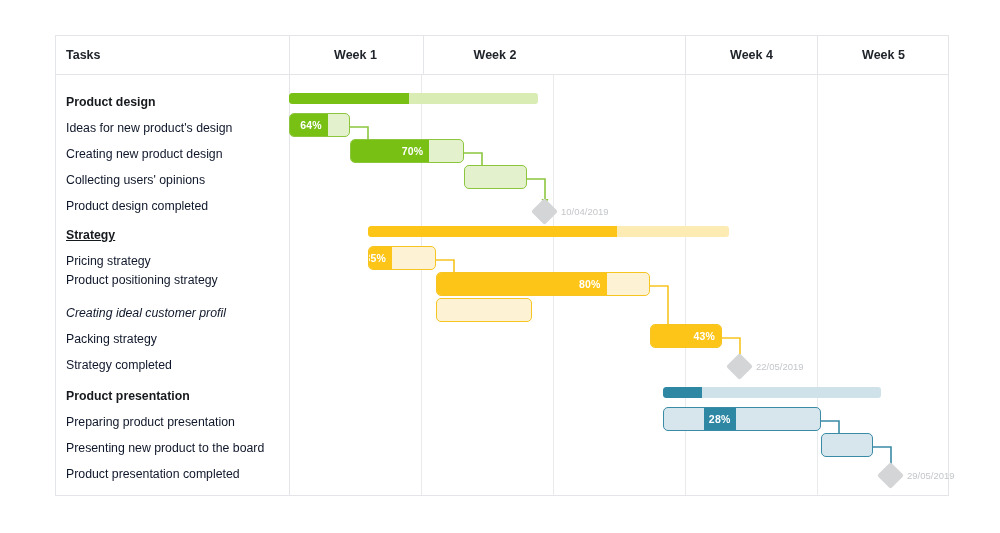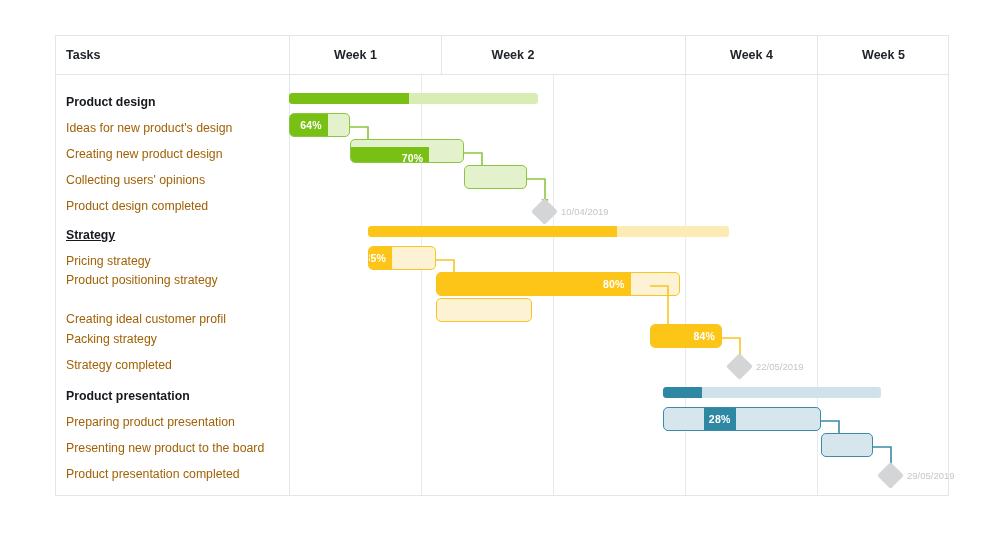--- a/index.html
+++ b/index.html
@@ -71,21 +71,21 @@
     left: 0;
     top: 39px;
     right: 0;
     bottom: 0;
   }
   .task-label {
     position: absolute;
     left: 10px;
     width: 268px;
     font-size: 12.3px;
-    color: #a16207;
+    color: #0f172a;
     white-space: nowrap;
   }
   .task-label.group {
     font-weight: bold;
     color: #16191d;
   }
 
   
   .bar {
     position: absolute;
@@ -160,21 +160,21 @@
   }
 </style>
 </head>
 <body>
 
 <div id="gantt-root">
 
   <div class="header-row">
     <div class="head-cell head-tasks">Tasks</div>
     <div class="head-cell head-week" style="left:233px;">Week 1</div>
-    <div class="head-cell head-week" style="left:385px;padding-left:11px;">Week 2</div>
+    <div class="head-cell head-week" style="left:367px;padding-left:11px;">Week 2</div>
     <div class="head-cell head-week" style="left:629px;">Week 4</div>
     <div class="head-cell head-week" style="left:761px;">Week 5</div>
   </div>
 
   <div class="grid-col" style="left:233px; border-left-color:#e3e5e8;"></div>
   <div class="grid-col" style="left:365px;"></div>
   <div class="grid-col" style="left:497px;"></div>
   <div class="grid-col" style="left:629px;"></div>
   <div class="grid-col" style="left:761px;"></div>
 
@@ -182,21 +182,21 @@
 
     <div class="task-label group" style="top:20px;">Product design</div>
     <div class="task-label" style="top:46px;">Ideas for new product's design</div>
     <div class="task-label" style="top:72px;">Creating new product design</div>
     <div class="task-label" style="top:98px;">Collecting users' opinions</div>
     <div class="task-label" style="top:124px;">Product design completed</div>
 
     <div class="task-label group" style="top:153px;text-decoration:underline;">Strategy</div>
     <div class="task-label" style="top:179px;">Pricing strategy</div>
     <div class="task-label" style="top:198px;">Product positioning strategy</div>
-    <div class="task-label" style="top:237px;">Creating ideal customer profil</div>
+    <div class="task-label" style="top:231px;font-style:italic;">Creating ideal customer profil</div>
     <div class="task-label" style="top:257px;">Packing strategy</div>
     <div class="task-label" style="top:283px;">Strategy completed</div>
 
     <div class="task-label group" style="top:314px;">Product presentation</div>
     <div class="task-label" style="top:340px;">Preparing product presentation</div>
     <div class="task-label" style="top:366px;">Presenting new product to the board</div>
     <div class="task-label" style="top:392px;">Product presentation completed</div>
 
     <div class="bar summary green" style="left:233px; top:18px; width:249px;">
       <div class="fill" style="width:48%;"></div>
@@ -206,21 +206,21 @@
       <div class="fill green" style="width:64%;">
         <span class="pct">64%</span>
       </div>
     </div>
     <svg class="connector" style="left:292px; top:50px; width:32px; height:32px;">
       <path d="M2,2 L20,2 L20,24" stroke="#8cc63f" stroke-width="1.6" fill="none"></path>
       <path d="M20,29 L16.5,22 L23.5,22 Z" fill="#8cc63f"></path>
     </svg>
 
     <div class="bar task green" style="left:294px; top:64px; width:114px;">
-      <div class="fill green" style="width:70%;margin-top:7px;">
+      <div class="fill green" style="width:70%;">
         <span class="pct">70%</span>
       </div>
     </div>
     <svg class="connector" style="left:406px; top:76px; width:32px; height:32px;">
       <path d="M2,2 L20,2 L20,24" stroke="#8cc63f" stroke-width="1.6" fill="none"></path>
       <path d="M20,29 L16.5,22 L23.5,22 Z" fill="#8cc63f"></path>
     </svg>
 
     <div class="bar task green" style="left:408px; top:90px; width:63px;">
       <div class="fill green" style="width:0%;"></div>
@@ -240,37 +240,37 @@
     <div class="bar task yellow" style="left:312px; top:171px; width:68px;">
       <div class="fill yellow" style="width:35%;">
         <span class="pct">35%</span>
       </div>
     </div>
     <svg class="connector" style="left:378px; top:183px; width:32px; height:32px;">
       <path d="M2,2 L20,2 L20,24" stroke="#f6c521" stroke-width="1.6" fill="none"></path>
       <path d="M20,29 L16.5,22 L23.5,22 Z" fill="#f6c521"></path>
     </svg>
 
-    <div class="bar task yellow" style="left:380px; top:197px; width:244px;">
+    <div class="bar task yellow" style="left:380px; top:197px; width:214px;">
       <div class="fill yellow" style="width:80%;">
         <span class="pct">80%</span>
       </div>
     </div>
     <svg class="connector" style="left:592px; top:209px; width:32px; height:58px;">
       <path d="M2,2 L20,2 L20,50" stroke="#f6c521" stroke-width="1.6" fill="none"></path>
       <path d="M20,55 L16.5,48 L23.5,48 Z" fill="#f6c521"></path>
     </svg>
 
     <div class="bar task yellow" style="left:380px; top:223px; width:96px;">
       <div class="fill yellow" style="width:0%;"></div>
     </div>
 
     <div class="bar task yellow" style="left:594px; top:249px; width:72px;">
       <div class="fill yellow" style="width:100%;">
-        <span class="pct">84%</span>
+        <span class="pct">43%</span>
       </div>
     </div>
     <svg class="connector" style="left:664px; top:261px; width:32px; height:32px;">
       <path d="M2,2 L20,2 L20,24" stroke="#f6c521" stroke-width="1.6" fill="none"></path>
       <path d="M20,29 L16.5,22 L23.5,22 Z" fill="#f6c521"></path>
     </svg>
 
     <div class="milestone" style="left:674px; top:282px;"></div>
     <div class="milestone-date" style="left:700px; top:286px;">22/05/2019</div>
 

